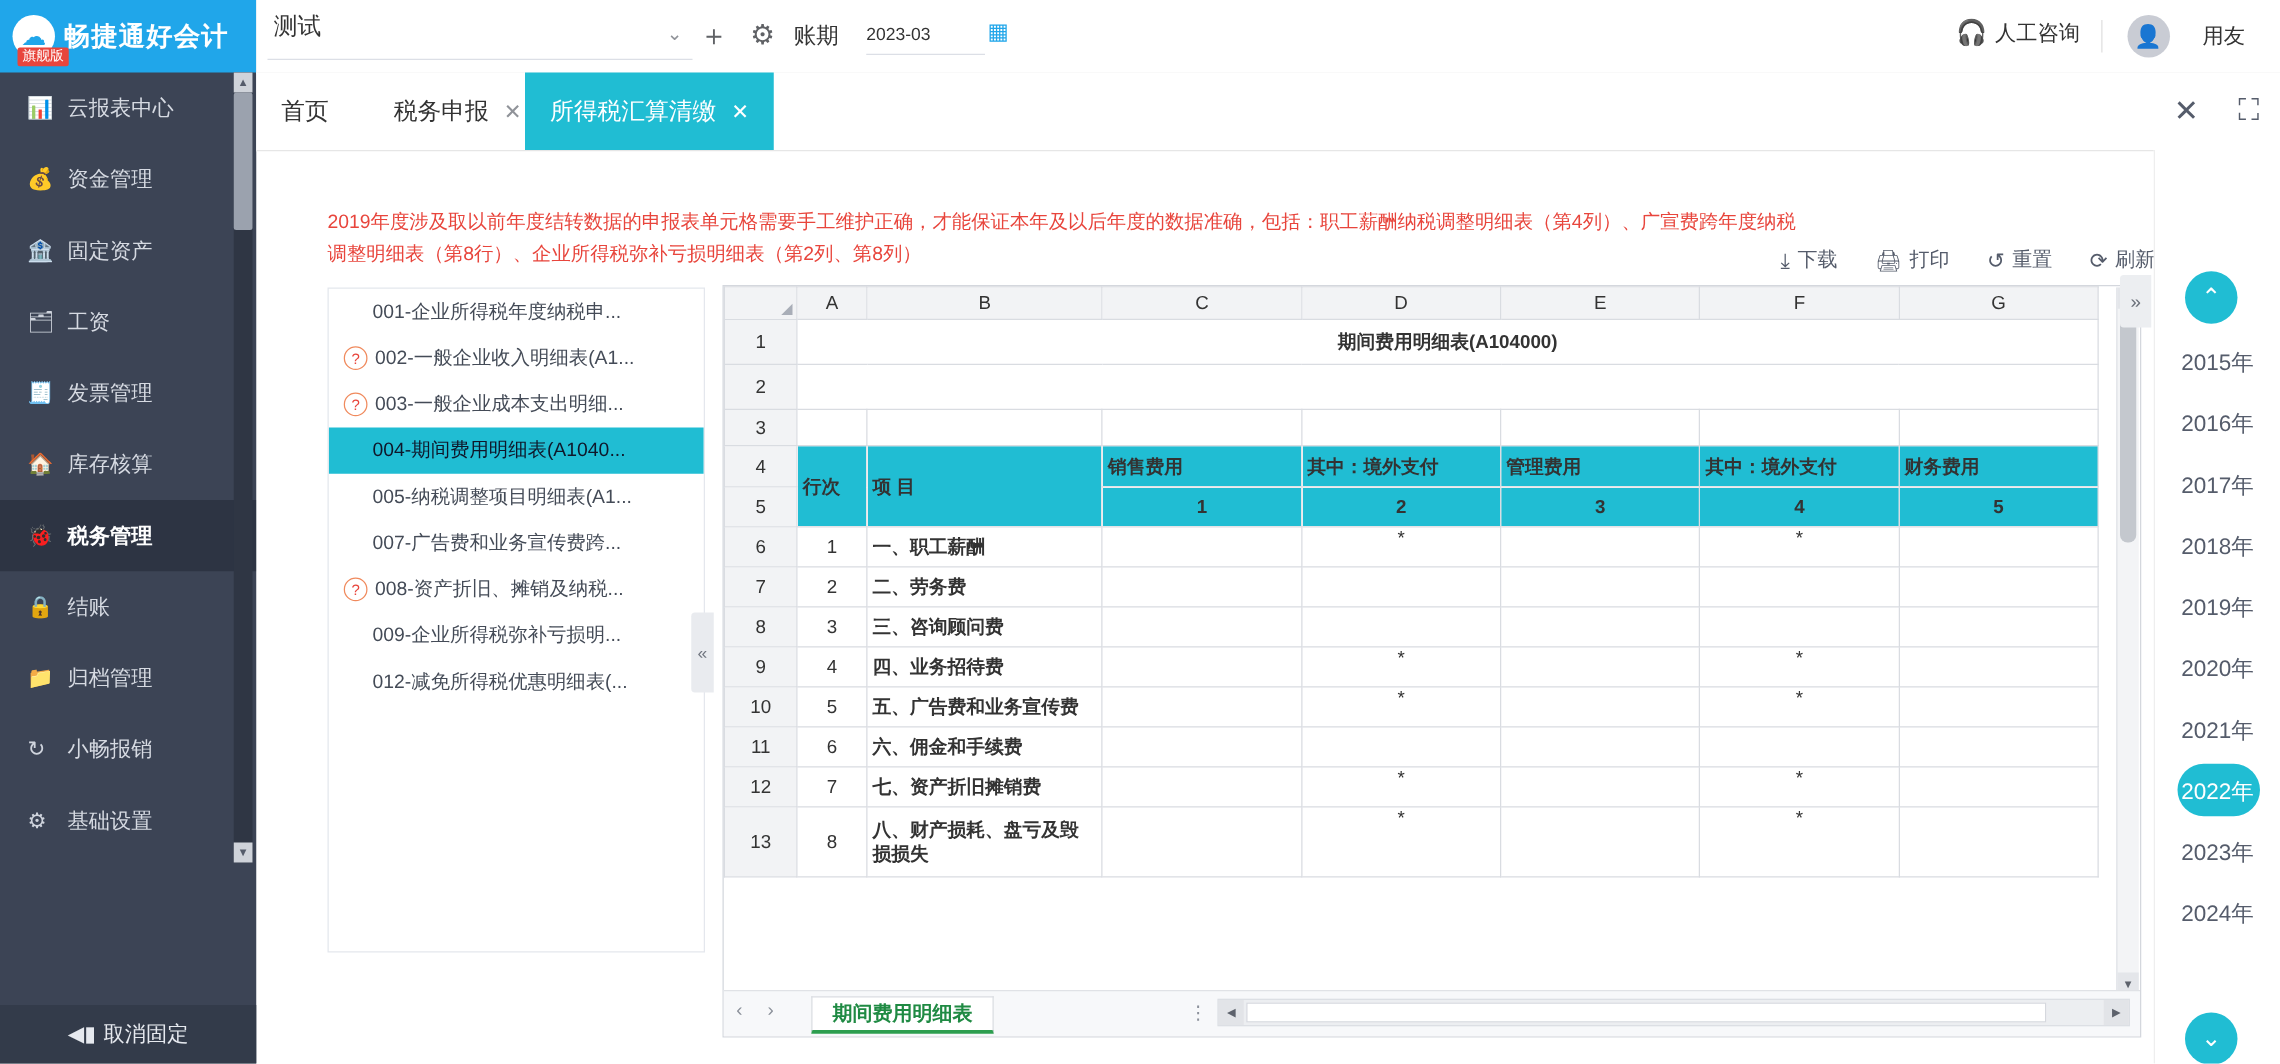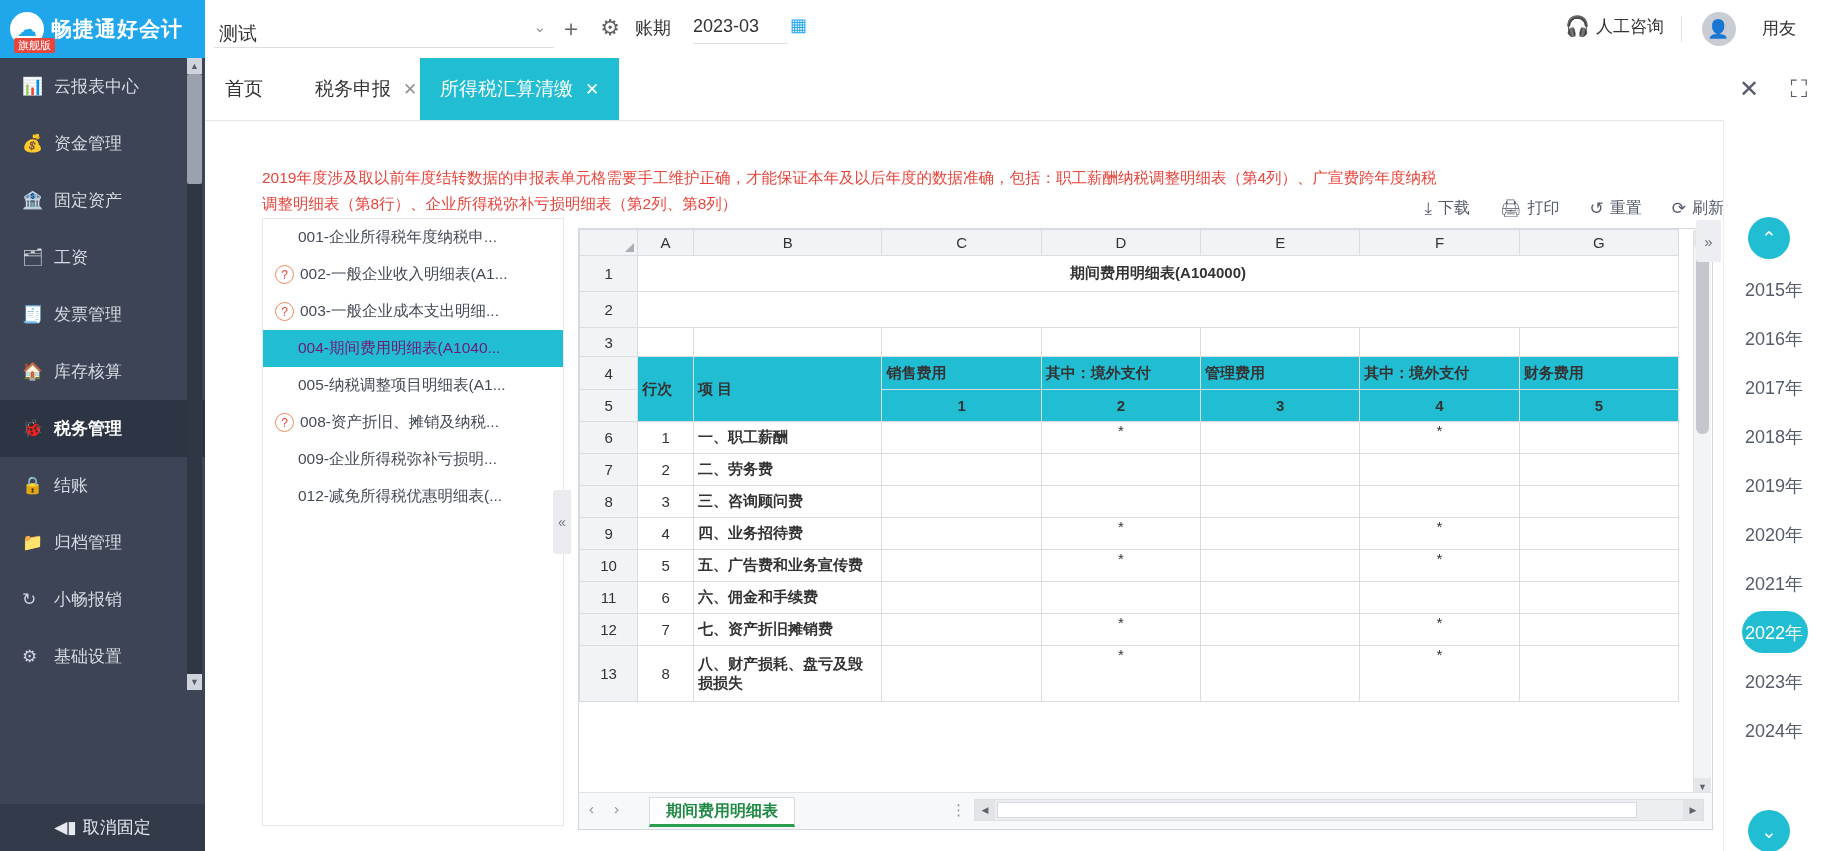--- a/index.html
+++ b/index.html
@@ -135,21 +135,21 @@
     width: 1619px; height: 58px;
     background: #ffffff;
     border-bottom: 1px solid #e8e8e8;
   }
   .company-select {
     position: absolute;
     left: 9px; top: 8px;
     width: 340px; height: 40px;
     border-bottom: 1px solid #dcdfe6;
     display: flex;
-    align-items: flex-end;
+    align-items: flex-start;
     box-sizing: border-box;
     cursor: pointer;
   }
   .company-name {
     font-size: 19px;
     color: #333333;
     margin-left: 5px;
   }
   .company-caret {
     position: absolute;
@@ -178,21 +178,21 @@
     position: absolute;
     left: 488px; top: 10px;
     width: 95px; height: 34px;
     border-bottom: 1px solid #dcdfe6;
     box-sizing: border-box;
     display: flex;
     align-items: center;
     cursor: pointer;
   }
   .period-value {
-    font-size: 18px;
+    font-size: 14px;
     color: #333333;
   }
   .calendar-icon {
     position: absolute;
     left: 585px; top: 14px;
     font-size: 18px;
     color: #20a6ea;
     cursor: pointer;
   }
   .support {
@@ -296,42 +296,42 @@
     align-items: center;
     font-size: 16px;
     color: #555c6b;
     cursor: pointer;
   }
   .doc-tool .ic { margin-right: 6px; font-size: 17px; }
 
   
   .formlist {
     position: absolute;
-    left: 262px; top: 218px;
-    width: 302px; height: 608px;
+    left: 262px; top: 230px;
+    width: 302px; height: 532px;
     background: #ffffff;
     border: 1px solid #e4e7ed;
     box-sizing: border-box;
     overflow: hidden;
   }
   .form-item {
     height: 37px;
     display: flex;
     align-items: center;
     padding-left: 12px;
     box-sizing: border-box;
     font-size: 15.5px;
     color: #444b57;
     white-space: nowrap;
     overflow: hidden;
     cursor: pointer;
   }
   .form-item.active {
     background: #20bdd3;
-    color: #701a75;
+    color: #0f172a;
   }
   .warn-dot {
     width: 17px; height: 17px;
     border-radius: 50%;
     border: 1px solid #f08a5d;
     color: #e8453c;
     font-size: 12px;
     display: flex; align-items: center; justify-content: center;
     margin-right: 6px;
     flex: none;
@@ -713,20 +713,24 @@
       <span class="warn-dot">?</span>
       <span>003-一般企业成本支出明细...</span>
     </div>
     <div class="form-item active">
       <span class="spacer"></span>
       <span>004-期间费用明细表(A1040...</span>
     </div>
     <div class="form-item">
       <span class="spacer"></span>
       <span>005-纳税调整项目明细表(A1...</span>
+    </div>
+    <div class="form-item">
+      <span class="spacer"></span>
+      <span>007-广告费和业务宣传费跨...</span>
     </div>
     <div class="form-item">
       <span class="warn-dot">?</span>
       <span>008-资产折旧、摊销及纳税...</span>
     </div>
     <div class="form-item">
       <span class="spacer"></span>
       <span>009-企业所得税弥补亏损明...</span>
     </div>
     <div class="form-item">

